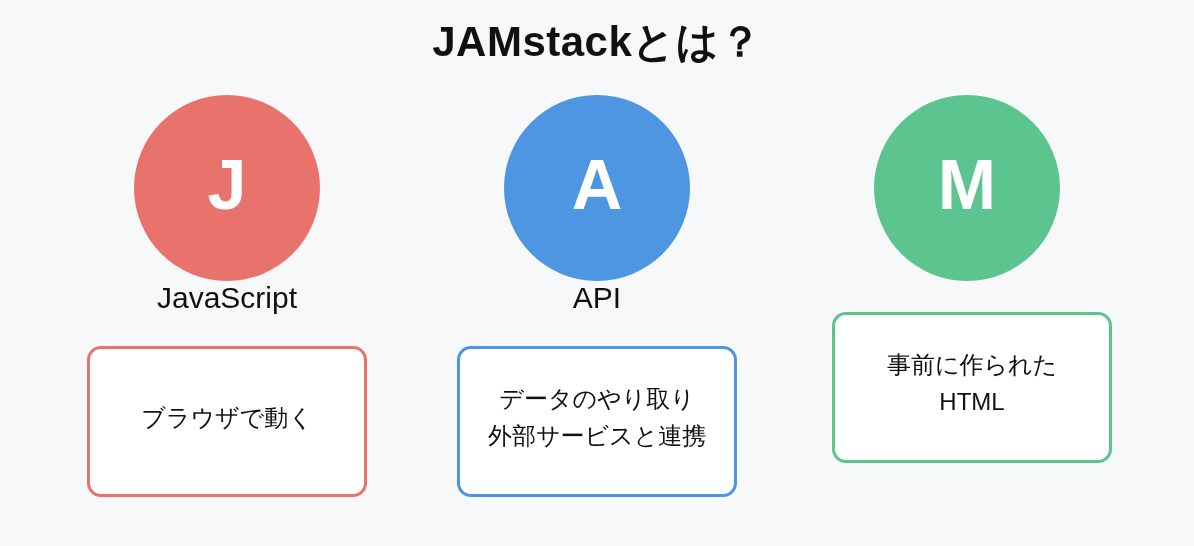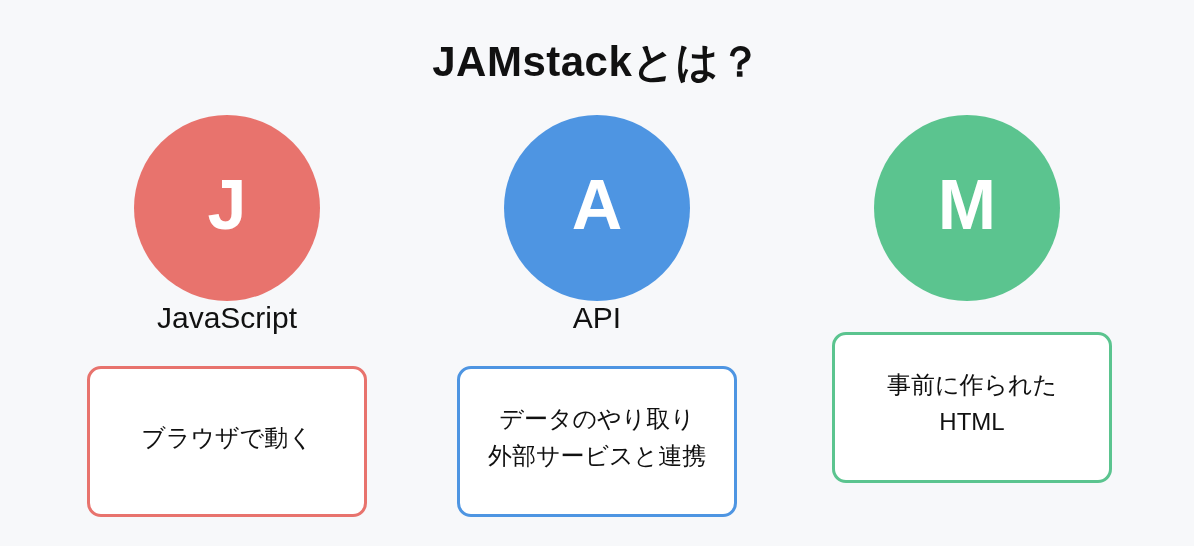--- a/index.html
+++ b/index.html
@@ -13,21 +13,20 @@
     height: 546px;
     overflow: hidden;
   }
   .title {
     padding-top: 17px;
     font-size: 42px;
     line-height: 50px;
     font-weight: 700;
     text-align: center;
     letter-spacing: 0.5px;
-    margin-top: 20px;
   }
   .columns {
     margin-top: 28px;
     display: flex;
     justify-content: center;
     gap: 90px;
   }
   .column {
     width: 280px;
     display: flex;

